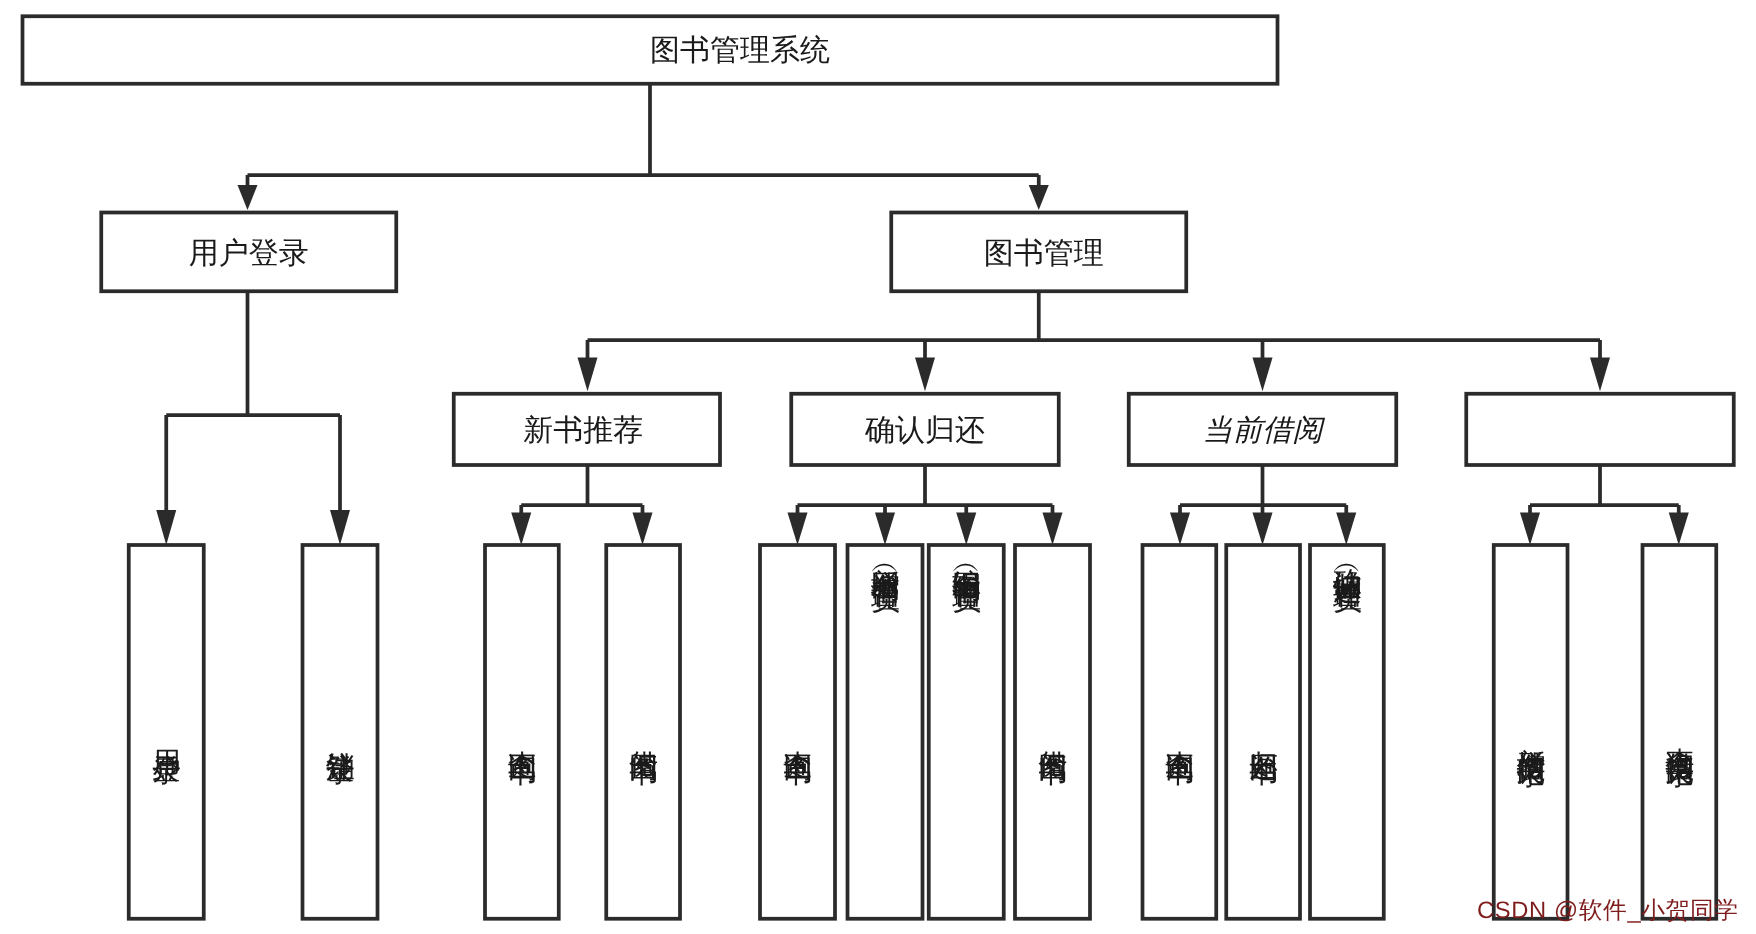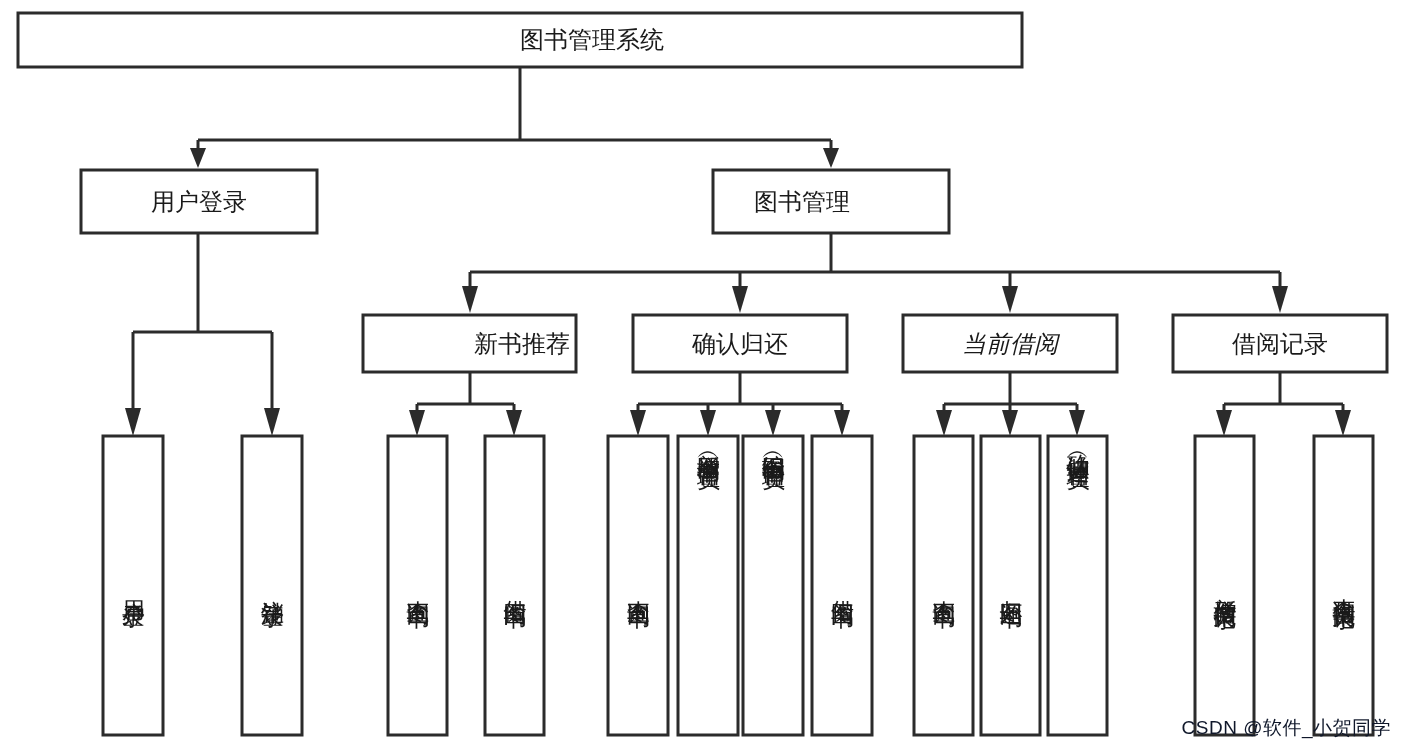--- a/index.html
+++ b/index.html
@@ -37,21 +37,21 @@
   .arrow-head {
     fill: #2b2b2b;
     stroke: none;
   }
   .watermark-text {
     position: absolute;
     right: 14px;
     bottom: 6px;
     font-family: "Liberation Sans", "DejaVu Sans", sans-serif;
     font-size: 19px;
-    color: #0f172a;
+    color: #7f1d1d;
     letter-spacing: 0.5px;
     white-space: nowrap;
     pointer-events: none;
   }
   .vlabel-wrap {
     position: absolute;
     display: flex;
     align-items: center;
     justify-content: center;
     pointer-events: none;
@@ -195,39 +195,36 @@
   </svg>
 
   <div class="hlabel-wrap" style="left:18px; top:13px; width:1148px; height:54px;">
     <span class="hlabel-text">图书管理系统</span>
   </div>
 
   <div class="hlabel-wrap" style="left:81px; top:170px; width:236px; height:63px;">
     <span class="hlabel-text">用户登录</span>
   </div>
 
-  <div class="hlabel-wrap" style="left:684px; top:170px; width:236px; height:63px;">
+  <div class="hlabel-wrap" style="left:717px; top:170px; width:236px; height:63px;">
     <span class="hlabel-text">图书管理</span>
   </div>
 
-  <div class="hlabel-wrap" style="left:363px; top:315px; width:207px; height:57px;justify-content:flex-end;">
+  <div class="hlabel-wrap" style="left:363px; top:315px; width:207px; height:57px;">
     <span class="hlabel-text">新书推荐</span>
   </div>
 
   <div class="hlabel-wrap" style="left:633px; top:315px; width:214px; height:57px;">
     <span class="hlabel-text">确认归还</span>
   </div>
 
   <div class="hlabel-wrap" style="left:903px; top:315px; width:214px; height:57px;font-style:italic;">
     <span class="hlabel-text">当前借阅</span>
   </div>
 
-  <div class="hlabel-wrap" style="left:1173px; top:315px; width:214px; height:57px;">
-    <span class="hlabel-text">借阅记录</span>
-  </div>
 
   <div class="vlabel-wrap" style="left:103px; top:436px; width:60px; height:299px;">
     <span class="vlabel-text">用户登录</span>
   </div>
 
   <div class="vlabel-wrap" style="left:242px; top:436px; width:60px; height:299px;">
     <span class="vlabel-text">注销登录</span>
   </div>
 
   <div class="vlabel-wrap" style="left:388px; top:436px; width:59px; height:299px;">

